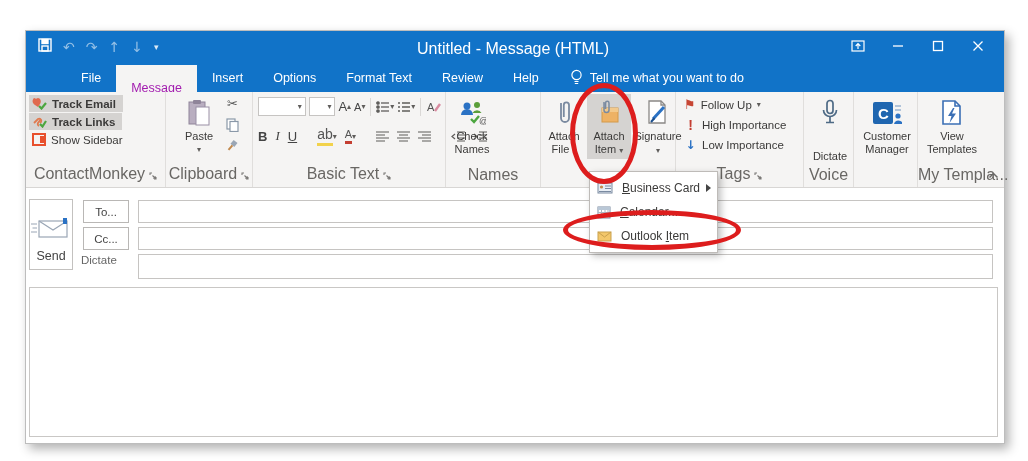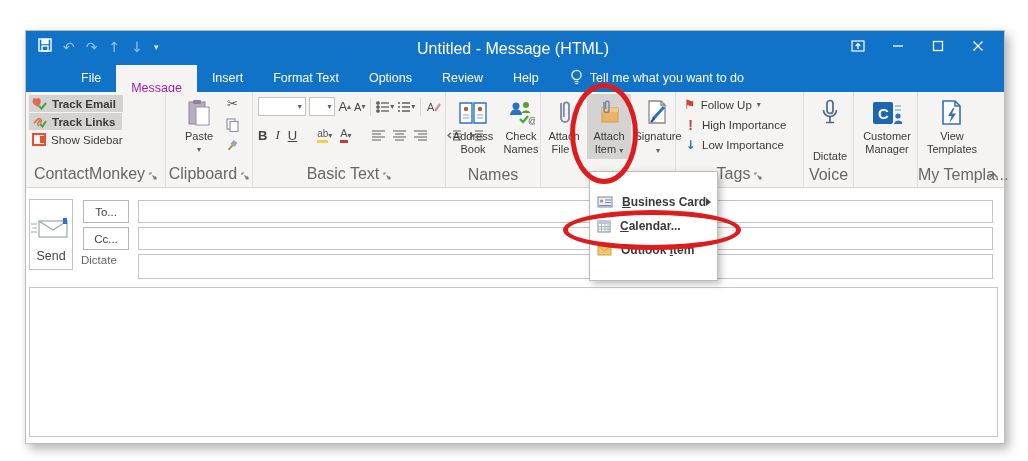--- a/index.html
+++ b/index.html
@@ -46,21 +46,21 @@
   .sendbox{position:absolute;left:3px;top:11px;width:44px;height:71px;border:1px solid #c3c1bf;box-sizing:border-box;
     display:flex;flex-direction:column;align-items:center;justify-content:flex-end;padding-bottom:6px;font-size:12.5px;color:#444;}
   .sendbox svg{margin-bottom:10px;}
   .hbtn{position:absolute;left:57px;width:46px;height:23px;border:1px solid #b9b7b5;box-sizing:border-box;
     display:flex;align-items:center;justify-content:center;font-size:11.5px;color:#444;background:#fff;}
   .sublabel{position:absolute;left:55px;top:66px;font-size:11.5px;color:#666;}
   .field{position:absolute;left:112px;width:855px;height:23px;border:1px solid #c6c4c2;box-sizing:border-box;background:#fff;outline:none;font-size:12px;padding:0 4px;color:#222;}
   .msgbody{position:absolute;left:3px;top:99px;width:969px;height:150px;border:1px solid #c9c7c5;box-sizing:border-box;background:#fff;}
   
   .menu{position:absolute;left:563px;top:140px;width:127px;background:#ffffff;border:1px solid #bebbb8;
-    box-shadow:3px 3px 7px rgba(0,0,0,.25);z-index:50;padding:18px 0;font-weight:bold;}
+    box-shadow:3px 3px 7px rgba(0,0,0,.25);z-index:50;padding:4px 0;}
   .mitem{height:24px;display:flex;align-items:center;gap:9px;padding-left:7px;font-size:12px;color:#3b3a39;position:relative;white-space:nowrap;}
   .ukey{text-decoration:underline;}
   .subarrow{position:absolute;right:6px;width:0;height:0;border-left:5px solid #444;border-top:4px solid transparent;border-bottom:4px solid transparent;}
   
   .ellipse{position:absolute;border:5px solid #dd1d1d;border-radius:50%;z-index:60;box-sizing:border-box;background:transparent;}
   .ellipse1{left:544px;top:52px;width:68px;height:101px;}
   .ellipse2{left:537px;top:179px;width:178px;height:40px;}
 </style>
 </head>
 <body>
@@ -123,22 +123,22 @@
       <svg width="12" height="12" viewBox="0 0 12 12">
           <path d="M1.5 1.5 L10.5 10.5 M10.5 1.5 L1.5 10.5" stroke="#fff" stroke-width="1.3"></path>
         </svg>
     </span>
   </div>
 
   <div class="tabrow">
     <span class="tab">File</span>
     <span class="tab active">Message</span>
     <span class="tab">Insert</span>
+    <span class="tab">Options</span>
     <span class="tab">Format Text</span>
-    <span class="tab">Options</span>
     <span class="tab">Review</span>
     <span class="tab">Help</span>
     <span class="tellme">
       <svg width="13" height="17" viewBox="0 0 13 17">
           <g stroke="#fff" fill="none" stroke-width="1.2">
             <circle cx="6.5" cy="6" r="4.6"></circle>
             <path d="M4.5 12.5 h4 M4.8 14.5 h3.4"></path>
           </g>
         </svg>
       <span>Tell me what you want to do</span>
@@ -267,21 +267,21 @@
                 <path d="M9 11 L14 4" stroke="#d98ba0" stroke-width="2.4"></path>
               </svg>
             </span>
         </div>
         <div class="btrow" style="margin-top:10px;gap:8px;">
           <span class="btletter" style="font-weight:bold;">B</span>
           <span class="btletter" style="font-style:italic;font-family:'Liberation Serif',serif;">I</span>
           <span class="btletter" style="text-decoration:underline;">U</span>
           <span class="vdiv"></span>
           <span class="mini">
-              <span style="font-size:10px;color:#555;border-bottom:3px solid #f2d24b;padding-bottom:1px;">ab</span>
+              <span style="font-size:14px;color:#555;border-bottom:3px solid #f2d24b;padding-bottom:1px;">ab</span>
               <span class="car">▾</span>
             </span>
           <span class="mini">
               <span style="font-size:11px;color:#555;border-bottom:3px solid #c43e31;padding-bottom:1px;">A</span>
               <span class="car">▾</span>
             </span>
           <span class="vdiv"></span>
           <span class="mini">
               <svg width="13" height="11" viewBox="0 0 13 11">
                 <g stroke="#5f5d5b" stroke-width="1.2">
@@ -324,39 +324,20 @@
       </div>
       <div class="glabel"><span>Basic Text</span><span class="launcher"><svg width="8" height="8" viewBox="0 0 8 8">
               <g stroke="#7a7876" fill="none" stroke-width="1.1">
                 <path d="M1 3 V1 H3 M5 7 H7 V5 M3.5 3.5 L6.5 6.5 M6.5 6.5 l-2.2 -.3 M6.5 6.5 l-.3 -2.2"></path>
               </g>
             </svg></span></div>
     </div>
 
     <div class="group" style="left:420px;width:95px;">
       <div style="position:absolute;left:4px;top:2px;display:flex;gap:3px;">
-        <div class="bigbtn" style="width:44px;">
-          <div class="bicon">
-              <svg width="30" height="26" viewBox="0 0 30 26">
-                <g fill="#fff" stroke="#2b72c4" stroke-width="1.4">
-                  <path d="M2 3 H14 V23 H2 Z"></path>
-                  <path d="M16 3 H28 V23 H16 Z"></path>
-                </g>
-                <g fill="#b35c3e">
-                  <circle cx="8" cy="9" r="2.2"></circle>
-                  <circle cx="22" cy="9" r="2.2"></circle>
-                </g>
-                <g stroke="#8aa5c2" stroke-width="1.2">
-                  <path d="M5 15 h6 M5 18 h6 M19 15 h6 M19 18 h6"></path>
-                </g>
-              </svg>
-            </div>
-          <div>Address</div>
-          <div>Book</div>
-        </div>
         <div class="bigbtn" style="width:42px;">
           <div class="bicon">
               <svg width="28" height="26" viewBox="0 0 28 26">
                 <circle cx="9" cy="6" r="3.5" fill="#2b72c4"></circle>
                 <path d="M3 15 a6 6 0 0 1 12 0 Z" fill="#2b72c4"></path>
                 <circle cx="19" cy="5" r="3" fill="#5a9e3a"></circle>
                 <path d="M14.5 13 a5 5 0 0 1 9 0 Z" fill="#5a9e3a"></path>
                 <path d="M13 19 l3 3 L21 16" stroke="#4ca63f" stroke-width="2.4" fill="none"></path>
                 <text x="21" y="24" font-size="9" fill="#555" font-family="Liberation Sans">@</text>
               </svg>

